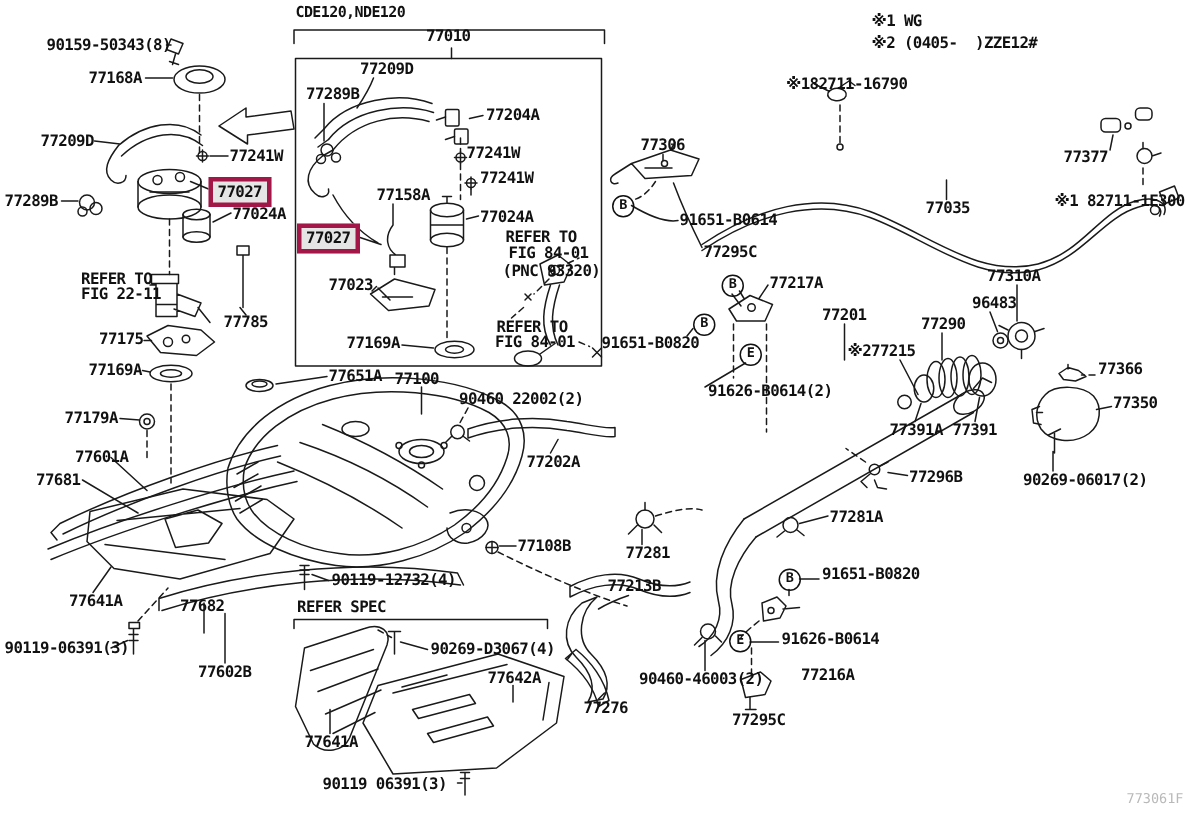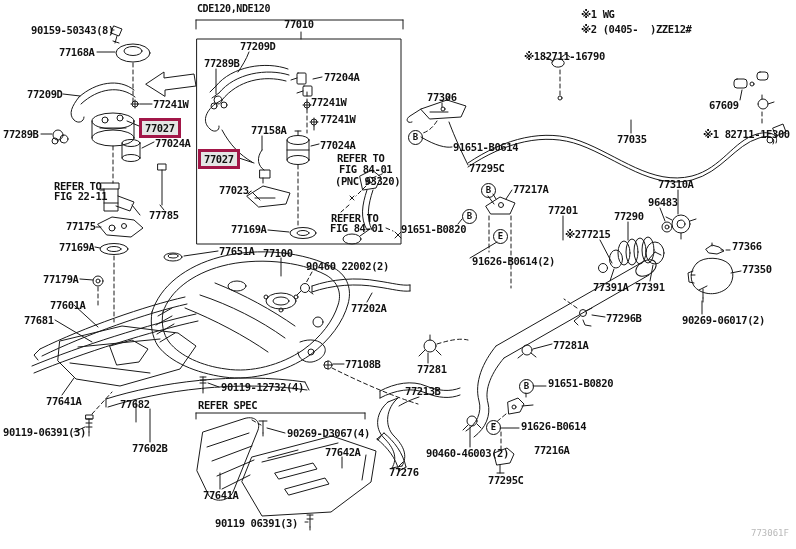--- a/index.html
+++ b/index.html
@@ -275,21 +275,21 @@
       <span class="lbl" style="left: 263px; top: 248px;">77100</span>
       <span class="lbl" style="left: 306px; top: 261px;">90460 22002(2)</span>
       <span class="lbl" style="left: 351px; top: 303px;">77202A</span>
       <span class="lbl" style="left: 345px; top: 359px;">77108B</span>
       <span class="lbl" style="left: 221px; top: 382px;">90119-12732(4)</span>
       <span class="lbl" style="left: 581px; top: 9px;">※1 WG</span>
       <span class="lbl" style="left: 581px; top: 24px;">※2 (0405-  )ZZE12#</span>
       <span class="lbl" style="left: 476px; top: 51px; margin-left: 48px;">※182711-16790</span>
       <span class="lbl" style="left: 427px; top: 92px;">77306</span>
       <span class="lbl" style="left: 617px; top: 134px;">77035</span>
-      <span class="lbl" style="left: 709px; top: 100px;">67609</span>
+      <span class="lbl" style="left: 709px; top: 100px;">77377</span>
       <span class="lbl" style="left: 703px; top: 129px;">※1 82711-1E300</span>
       <span class="lbl" style="left: 453px; top: 142px;">91651-B0614</span>
       <span class="lbl circ" style="left: 408px; top: 130px;">B</span>
       <span class="lbl" style="left: 469px; top: 163px;">77295C</span>
       <span class="lbl" style="left: 513px; top: 184px;">77217A</span>
       <span class="lbl circ" style="left: 481px; top: 183px;">B</span>
       <span class="lbl" style="left: 401px; top: 224px;">91651-B0820</span>
       <span class="lbl circ" style="left: 462px; top: 209px;">B</span>
       <span class="lbl" style="left: 438px; top: 256px; margin-left: 34px;">91626-B0614(2)</span>
       <span class="lbl circ" style="left: 493px; top: 229px;">E</span>

